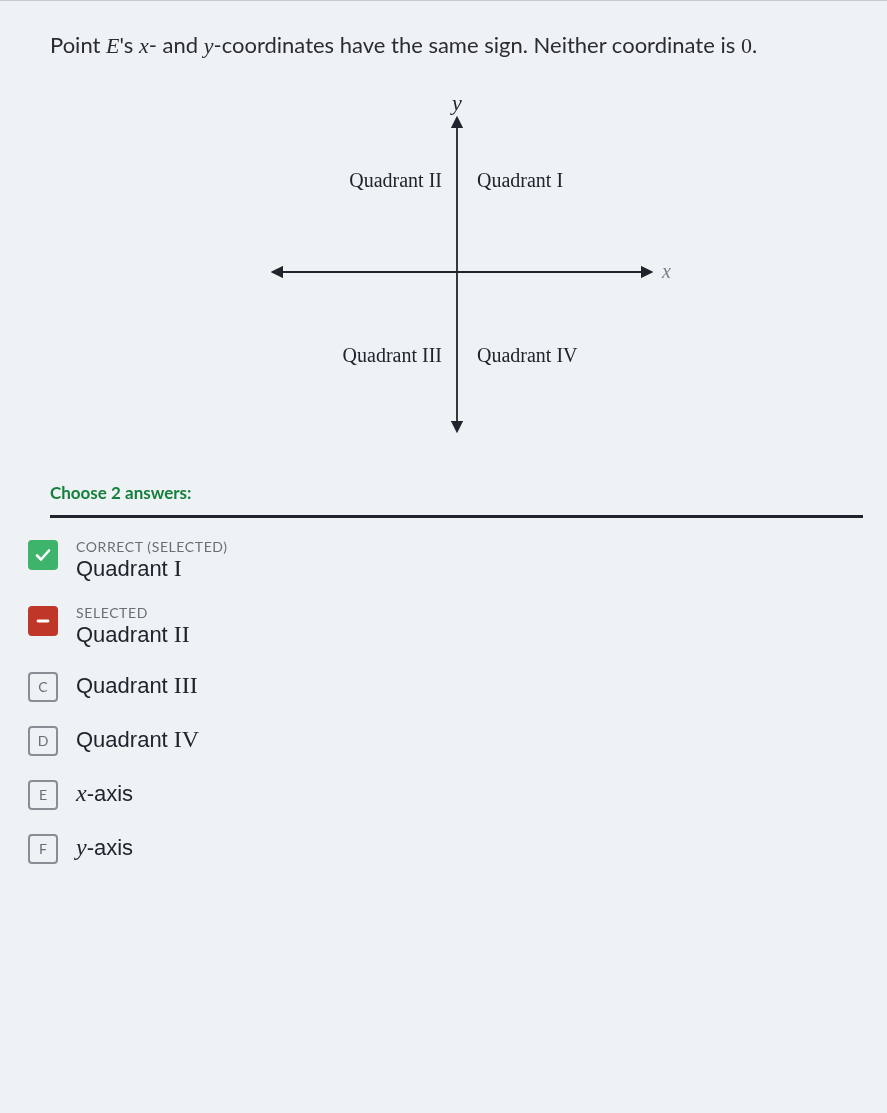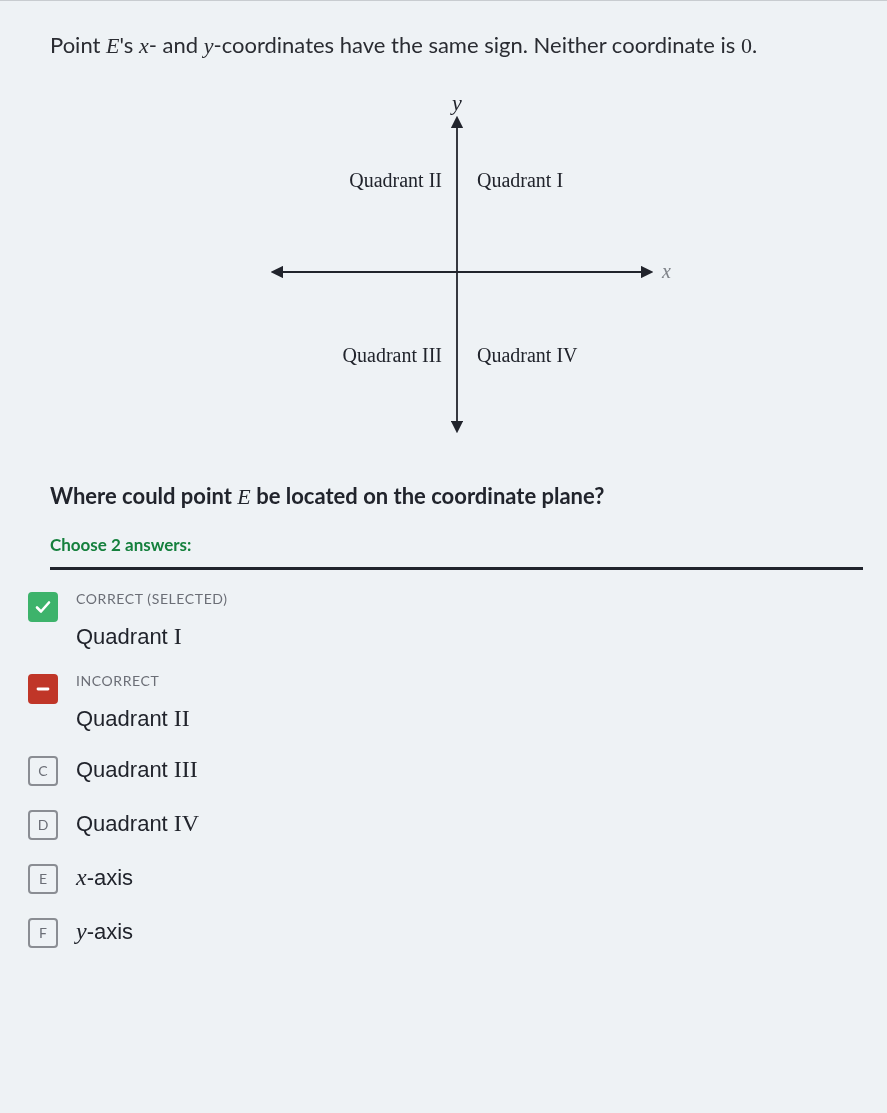--- a/index.html
+++ b/index.html
@@ -64,21 +64,21 @@
     color: #fff;
     font-size: 18px;
   }
   .cbox-incorrect {
     background: #c03628;
     border-color: #c03628;
     color: #fff;
     font-size: 20px;
     font-weight: 700;
   }
-  .choice-body { display: flex; flex-direction: column; gap: 16px; }
+  .choice-body { display: flex; flex-direction: column; gap: 0; }
   .status-label {
     font-size: 14px;
     letter-spacing: 0.6px;
     color: #6b6e76;
   }
   .choice-text {
     font-size: 24px;
     color: #21242c;
     font-family: "Times New Roman", Georgia, serif;
   }
@@ -106,23 +106,20 @@
       <line x1="220" y1="30" x2="220" y2="335" stroke="#21242c" stroke-width="1.8" marker-start="url(#arr)" marker-end="url(#arr)"></line>
       <text x="220" y="18" text-anchor="middle" font-family="Times New Roman, serif" font-style="italic" font-size="22" fill="#21242c">y</text>
       <text x="425" y="186" font-family="Times New Roman, serif" font-style="italic" font-size="20" fill="#7d8187">x</text>
       <text x="205" y="95" text-anchor="end" font-family="Times New Roman, serif" font-size="20" fill="#21242c">Quadrant II</text>
       <text x="240" y="95" text-anchor="start" font-family="Times New Roman, serif" font-size="20" fill="#21242c">Quadrant I</text>
       <text x="205" y="270" text-anchor="end" font-family="Times New Roman, serif" font-size="20" fill="#21242c">Quadrant III</text>
       <text x="240" y="270" text-anchor="start" font-family="Times New Roman, serif" font-size="20" fill="#21242c">Quadrant IV</text>
     </svg>
   </div>
 
-  <p class="question">
-    <span>Where could point </span><span class="mi" style="font-weight:400">E</span><span> be located on the coordinate plane?</span>
-  </p>
 
   <p class="instruction">Choose 2 answers:</p>
 
   <div class="divider"></div>
 
   <div class="choices">
 
     <div class="choice">
       <div class="cbox cbox-correct">
         <svg width="16" height="16" viewBox="0 0 16 16">
@@ -135,21 +132,21 @@
       </div>
     </div>
 
     <div class="choice">
       <div class="cbox cbox-incorrect">
         <svg width="14" height="14" viewBox="0 0 14 14">
             <line x1="2" y1="7" x2="12" y2="7" stroke="#fff" stroke-width="2.8" stroke-linecap="round"></line>
           </svg>
       </div>
       <div class="choice-body">
-        <span class="status-label">INCORRECT</span>
+        <span class="status-label">SELECTED</span>
         <span class="choice-text"><span class="word">Quadrant </span><span class="rn">II</span></span>
       </div>
     </div>
 
     <div class="choice choice-simple">
       <div class="cbox">C</div>
       <span class="choice-text"><span class="word">Quadrant </span><span class="rn">III</span></span>
     </div>
 
     <div class="choice choice-simple">

